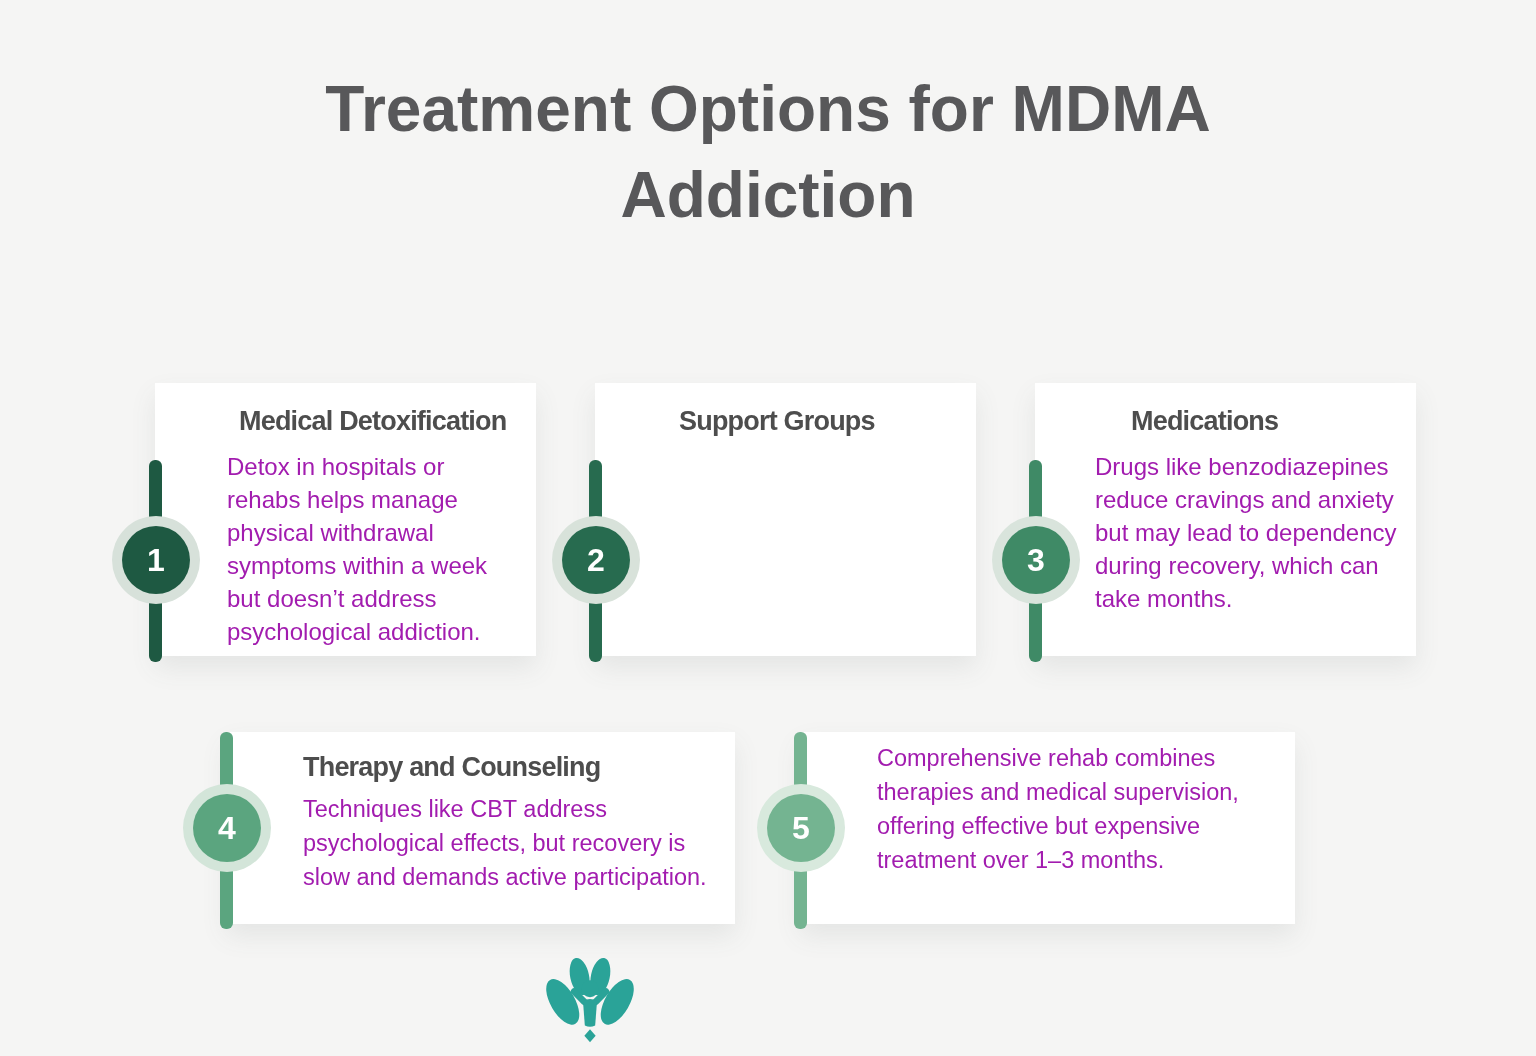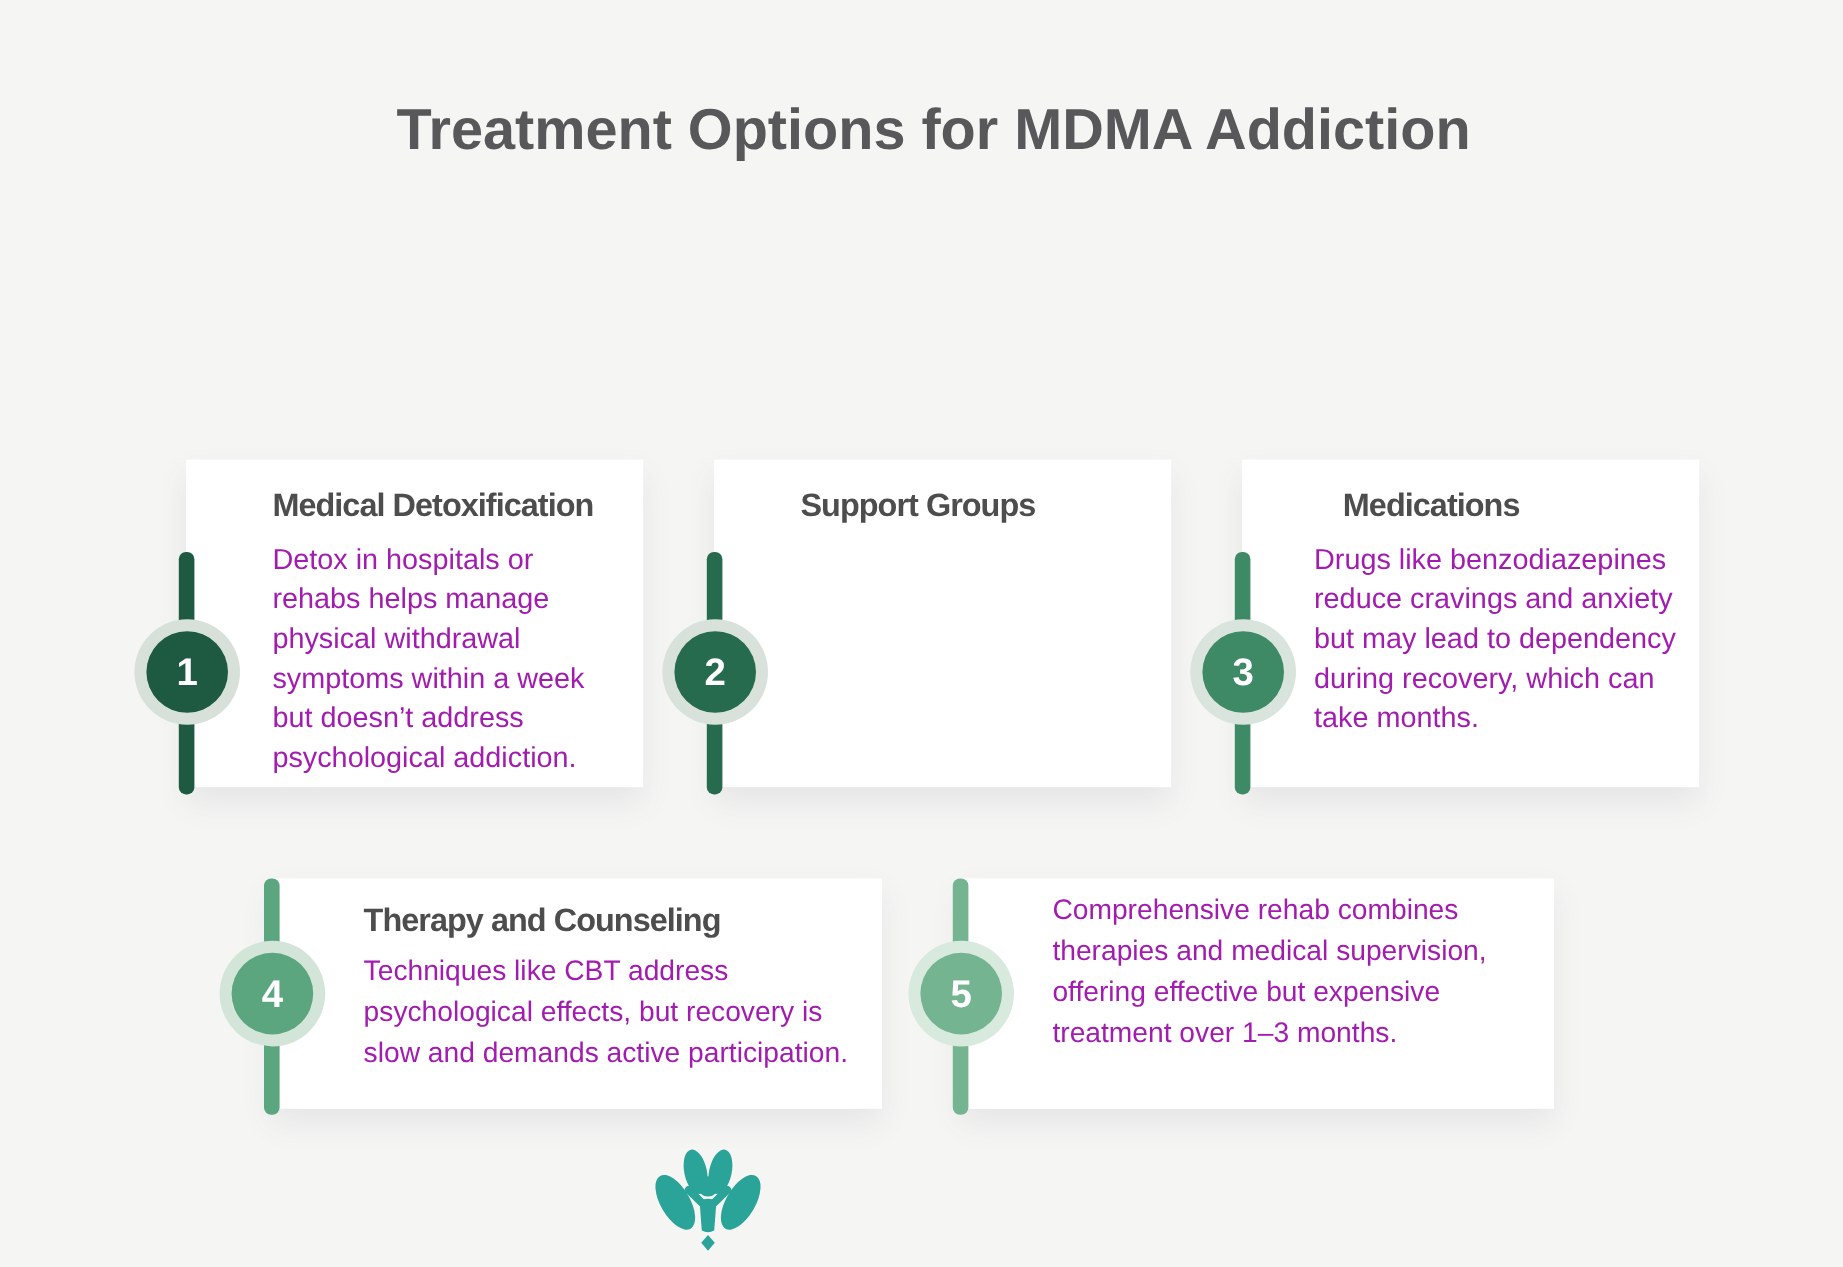--- a/index.html
+++ b/index.html
@@ -2,23 +2,23 @@
 <html><head>
 <meta charset="utf-8">
 <style>
   html,body{margin:0;padding:0;}
   body{font-family:"Liberation Sans", sans-serif;}
   .stage{
     position:relative; width:1536px; height:1056px;
     background:#f5f5f4; overflow:hidden;
   }
   .main-title{
-    position:absolute; top:66px; left:228px; width:1100px;
+    position:absolute; top:66px; left:218px; width:1100px;
     margin:0; text-align:center;
-    font-size:48px; line-height:86px; font-weight:bold;
+    font-size:64px; line-height:86px; font-weight:bold;
     letter-spacing:0; color:#58585a;
   }
   .card{
     position:absolute; background:#ffffff;
     box-shadow:0 12px 24px rgba(90,100,95,0.10);
   }
   .card-1{left:155px; top:383px; width:381px; height:273px;}
   .card-2{left:595px; top:383px; width:381px; height:273px;}
   .card-3{left:1035px; top:383px; width:381px; height:273px;}
   .card-4{left:226px; top:732px; width:509px; height:192px;}
@@ -40,21 +40,21 @@
     display:flex; align-items:center; justify-content:center;
     z-index:2;
   }
   .row1 .num{top:143px;}
   .row2 .num{top:62px;}
 
   .card-title{
     margin:0; font-size:27px; font-weight:bold; color:#4d4d4d;
     letter-spacing:-0.8px; white-space:nowrap;
   }
-  .row1 .card-title{padding:23px 20px 0 72px;}
+  .row1 .card-title{padding:23px 20px 0 72px;margin-left:12px;}
   .row2 .card-title{padding:20px 12px 0 77px;}
   .card-3 .card-title{padding-left:84px;}
 
   .card-body{
     margin:13px 0 0; font-size:24px; line-height:33px; color:#a21caf;
   }
   .row1 .card-body{padding:0 20px 0 72px;}
   .row2 .card-body{padding:0 12px 0 77px; font-size:23.5px; line-height:34px; margin-top:9px;}
   .card-3 .card-body{padding-left:60px; padding-right:4px;}
 

